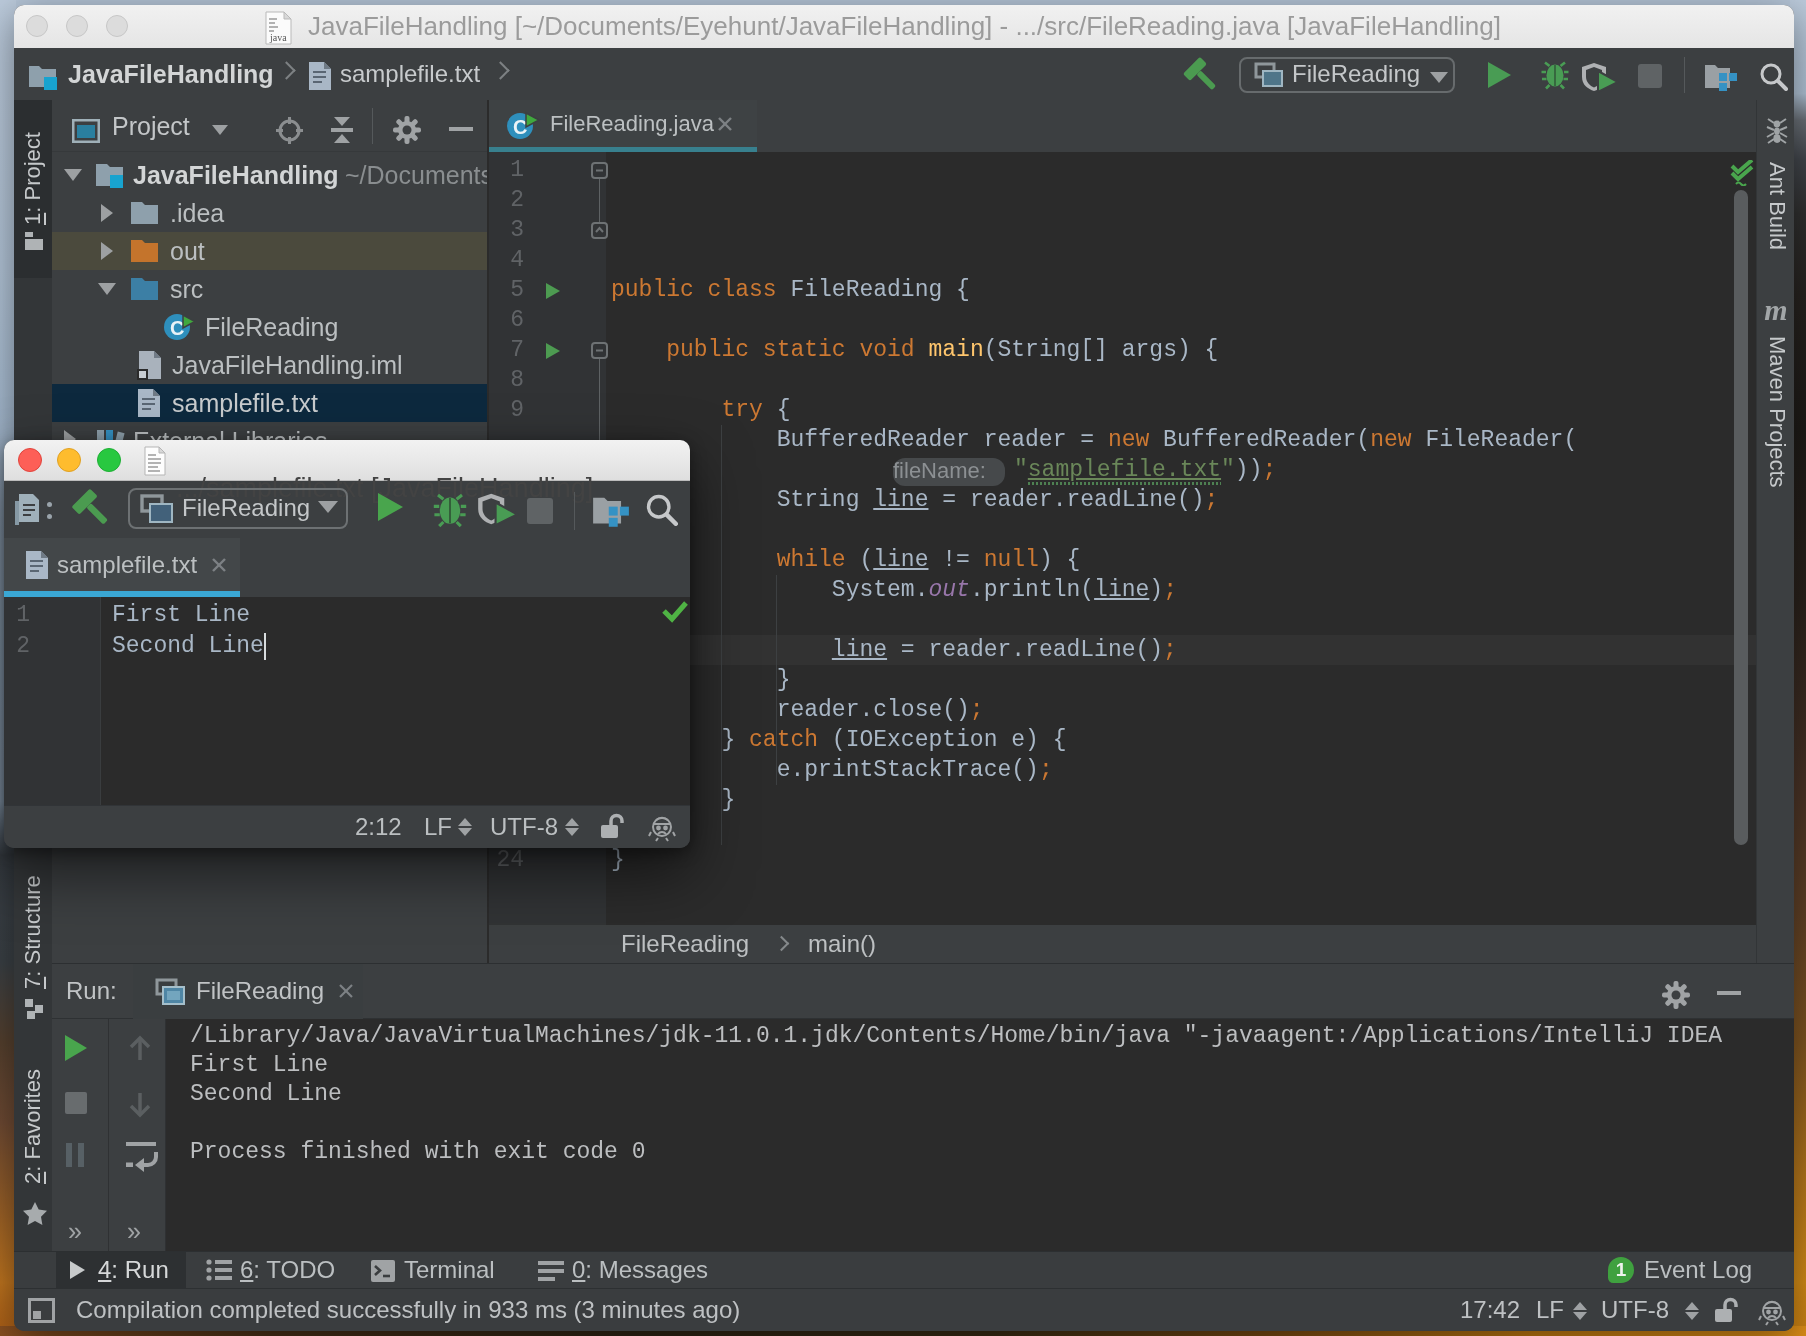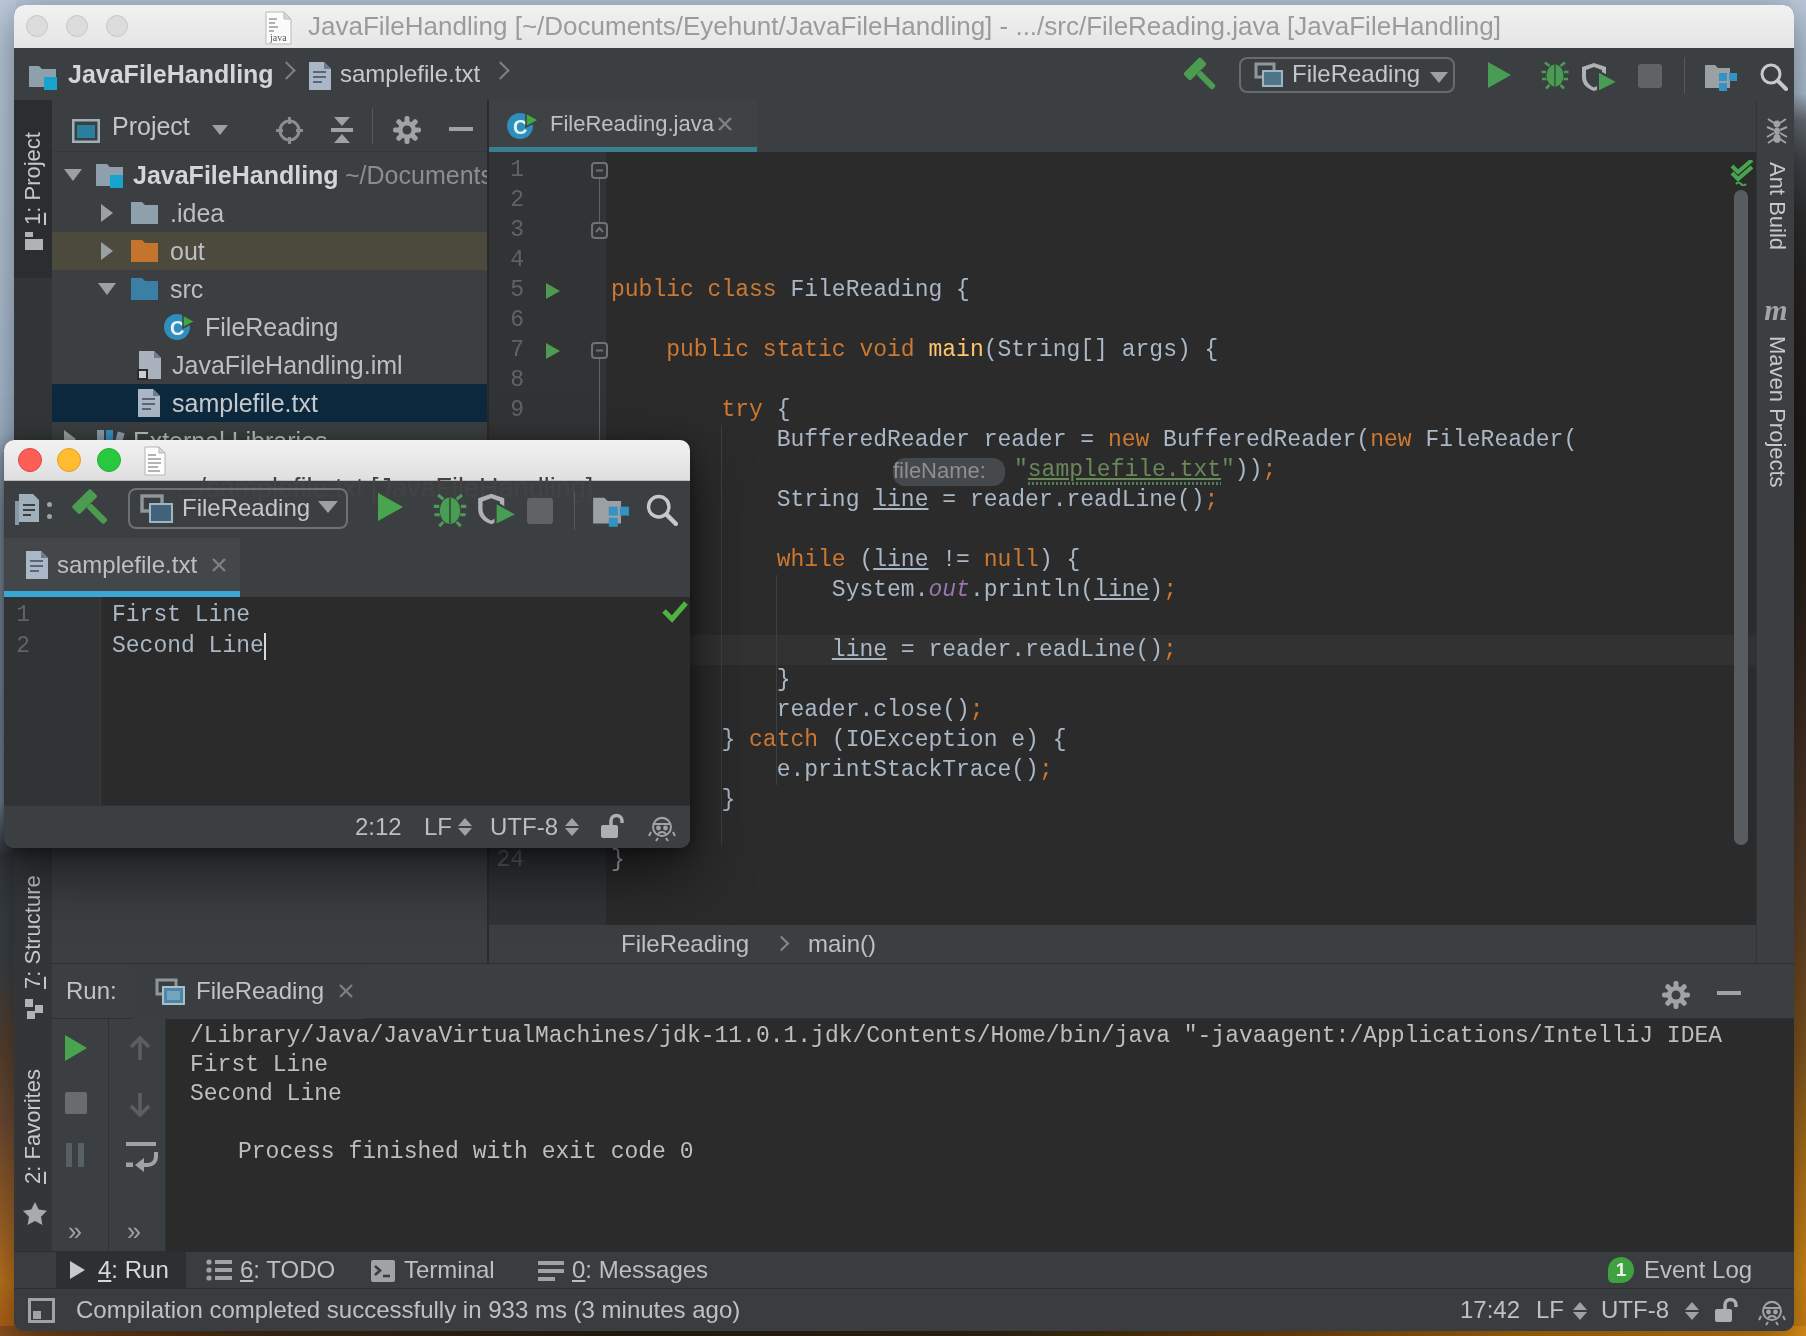--- a/index.html
+++ b/index.html
@@ -383,21 +383,21 @@
     <svg class="abs" style="left:72px;top:122px;" width="34" height="32" viewBox="0 0 34 32">
       <line x1="2" y1="3" x2="32" y2="3" stroke="#a0a3a5" stroke-width="4"></line>
       <path d="M32 11 v5 a8 8 0 0 1 -8 8 h-6" fill="none" stroke="#a0a3a5" stroke-width="4"></path>
       <path d="M20 17 L11 24 L20 31 Z" fill="#a0a3a5"></path>
       <rect x="2" y="21.5" width="7" height="4.5" fill="#a0a3a5"></rect>
     </svg>
     <div class="abs ui" style="left:75px;top:198px;color:#9fa2a4;font-size:25px;letter-spacing:-2px;">»</div>
     <div class="abs mono" style="left:138px;top:3px;color:#bcbec0;line-height:29px;">/Library/Java/JavaVirtualMachines/jdk-11.0.1.jdk/Contents/Home/bin/java "-javaagent:/Applications/IntelliJ IDEA</div>
     <div class="abs mono" style="left:138px;top:32px;color:#bcbec0;line-height:29px;">First Line</div>
     <div class="abs mono" style="left:138px;top:61px;color:#bcbec0;line-height:29px;">Second Line</div>
-    <div class="abs mono" style="left:138px;top:119px;color:#bcbec0;line-height:29px;margin-left:48px;">Process finished with exit code 0</div>
+    <div class="abs mono" style="left:138px;top:119px;color:#bcbec0;line-height:29px;">Process finished with exit code 0</div>
   </div>
 
   <div class="abs" id="bottombar" style="left:0;top:1246px;width:1780px;height:37px;background:#3a3d3f;border-top:1px solid #2c2f31;box-sizing:border-box;">
     <div class="abs" style="left:42px;top:0;width:130px;height:36px;background:#2d3032;"></div>
     <div class="abs" style="left:56px;top:9px;width:0;height:0;border-top:9px solid transparent;border-bottom:9px solid transparent;border-left:15px solid #c7cacb;"></div>
     <div class="abs ui" style="left:84px;top:0;height:36px;line-height:36px;color:#d6d8d9;"><span style="text-decoration:underline">4</span>: Run</div>
     <svg class="abs" style="left:192px;top:7px;" width="26" height="22" viewBox="0 0 26 22">
       <g fill="#a0a3a5">
           <circle cx="3" cy="3" r="2.6"></circle>
           <circle cx="3" cy="11" r="2.6"></circle>

